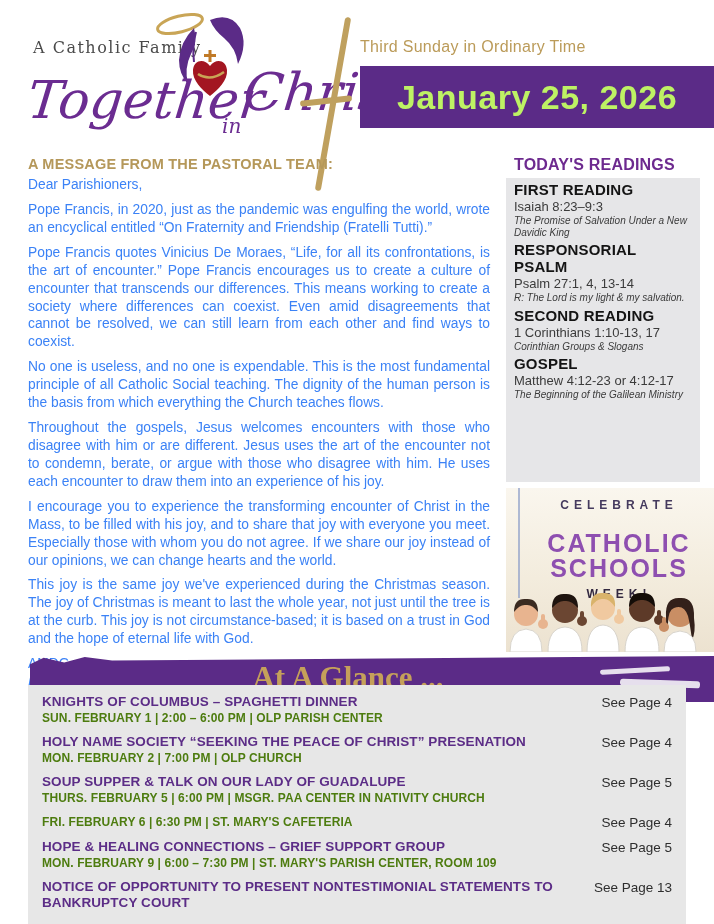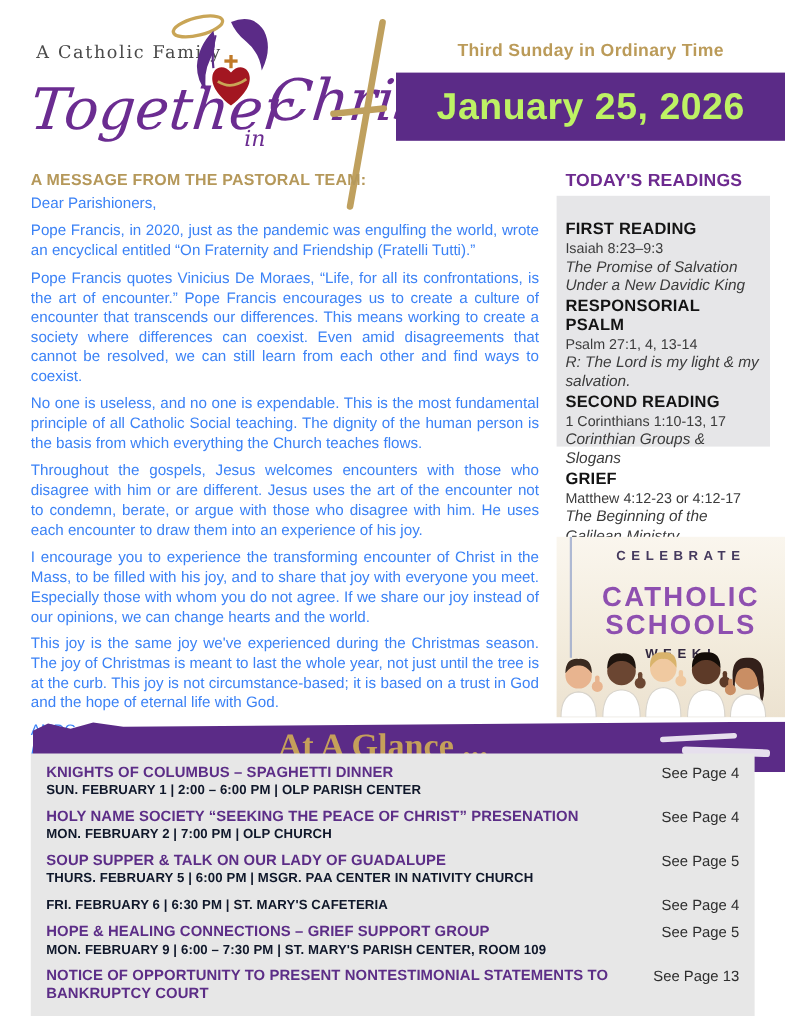--- a/index.html
+++ b/index.html
@@ -14,44 +14,44 @@
            font-style:italic;font-size:52px;color:#6b2c91;transform:skewX(-6deg);}
   .script-in{position:absolute;left:196px;top:62px;font-family:"DejaVu Serif", serif;
            font-style:italic;font-size:20px;color:#6b2c91;}
   .script-christ{position:absolute;left:218px;top:10px;font-family:"DejaVu Serif", serif;
            font-style:italic;font-size:52px;color:#6b2c91;transform:skewX(-6deg);}
   .gold-cross-v{position:absolute;left:330px;top:16px;width:6px;height:176px;background:#bfa05e;
            transform:rotate(10deg);border-radius:3px;}
   .gold-cross-h{position:absolute;left:300px;top:98px;width:52px;height:6px;background:#bfa05e;
            transform:rotate(-6deg);border-radius:3px;}
 
-  .sunday-label{position:absolute;left:360px;top:38px;width:354px;text-align:center;
-           font-size:16px;font-weight:bold;color:#bb9b59;letter-spacing:.3px;}
+  .sunday-label{position:absolute;left:360px;top:38px;width:354px;text-align:left;
+           font-size:16px;font-weight:normal;color:#bb9b59;letter-spacing:.3px;}
   .date-banner{position:absolute;left:360px;top:66px;width:354px;height:62px;background:#5b2b87;
            display:flex;align-items:center;justify-content:center;}
   .date-banner span{color:#bef264;font-size:34px;font-weight:bold;letter-spacing:.5px;}
 
   
   .msg-heading{position:absolute;left:28px;top:156px;font-size:14.5px;font-weight:bold;
            color:#b5985a;letter-spacing:.2px;}
   .msg-body{position:absolute;left:28px;top:176px;width:462px;font-size:13.8px;line-height:1.3;
            color:#3b82f6;}
   .msg-body p{margin:0 0 7px 0;text-align:justify;}
   .msg-body .salutation{text-align:left;}
   .msg-closing{margin:2px 0 0 0 !important;text-align:left !important;}
   .msg-signature{font-style:italic;text-align:left !important;margin:0 !important;}
 
   
   .readings-heading{position:absolute;left:514px;top:156px;font-size:16px;font-weight:bold;
            color:#6d2a8f;letter-spacing:.2px;}
-  .readings-box{position:absolute;left:506px;top:178px;width:194px;height:228px;background:#e6e6e8;
-           padding:20px 8px 0 8px;box-sizing:border-box;}
+  .readings-box{position:absolute;left:506px;top:178px;width:194px;height:304px;background:#e6e6e8;
+           padding:1px 8px 0 8px;box-sizing:border-box;}
   .reading-label{font-size:15px;font-weight:bold;color:#141414;letter-spacing:.2px;margin-top:2px;}
   .reading-citation{font-size:13px;color:#3b3b3b;margin-top:1px;}
-  .reading-subtitle{font-size:14px;font-style:italic;color:#3b3b3b;line-height:1.22;margin-top:1px;}
+  .reading-subtitle{font-size:10px;font-style:italic;color:#3b3b3b;line-height:1.22;margin-top:1px;}
 
   
   .schools-card{position:absolute;left:506px;top:488px;width:226px;height:164px;
            background:linear-gradient(180deg,#faf6ee 0%,#f3ecdd 55%,#ece2d0 100%);
            overflow:hidden;}
   .schools-card .vline{position:absolute;top:0;width:2px;height:110px;background:#8f9fc9;opacity:.7;}
   .schools-text{position:relative;text-align:center;padding-top:10px;}
   .sw-celebrate{font-size:12px;font-weight:bold;letter-spacing:5px;color:#453a5e;}
   .sw-catholic{font-size:25px;font-weight:bold;letter-spacing:2px;color:#8e4fb0;line-height:1.0;margin-top:19px;}
   .sw-schools{font-size:25px;font-weight:bold;letter-spacing:2px;color:#8e4fb0;line-height:1.0;}
@@ -63,21 +63,21 @@
            clip-path:polygon(0 18%,2% 4%,5% 14%,8% 2%,12% 10%,100% 0,100% 100%,10% 100%,6% 88%,3% 96%,0 80%);}
   .glance-streak{position:absolute;background:#ffffff;opacity:.85;border-radius:3px;}
   .glance-title{position:absolute;left:0;top:660px;width:696px;text-align:center;
            font-family:"Liberation Serif", serif;font-size:31px;font-weight:bold;color:#c5a05a;}
 
   .events-panel{position:absolute;left:28px;top:685px;width:658px;height:248px;background:#e7e7e7;
            padding:9px 14px 0 14px;box-sizing:border-box;}
   .event-row{display:flex;justify-content:space-between;margin-bottom:8.5px;}
   .event-main{width:530px;}
   .event-title{font-size:13.5px;font-weight:bold;color:#5c2d87;letter-spacing:.1px;line-height:1.2;}
-  .event-details{font-size:12px;font-weight:bold;color:#0f172a;letter-spacing:.1px;margin-top:1px;line-height:1.2;}
+  .event-details{font-size:12px;font-weight:bold;color:#4d7c0f;letter-spacing:.1px;margin-top:1px;line-height:1.2;}
   .event-page{font-size:13.5px;color:#2e2e2e;white-space:nowrap;padding-top:1px;}
 </style>
 </head>
 <body>
 
 <div class="page">
 
   <div class="tagline">A Catholic Family</div>
 
   <svg class="logo-art" style="position:absolute;left:146px;top:2px;" width="110" height="102" viewBox="0 0 110 102">
@@ -124,21 +124,21 @@
   <div class="readings-box">
     <div class="reading-label">FIRST READING</div>
     <div class="reading-citation">Isaiah 8:23–9:3</div>
     <div class="reading-subtitle">The Promise of Salvation Under a New Davidic King</div>
     <div class="reading-label">RESPONSORIAL PSALM</div>
     <div class="reading-citation">Psalm 27:1, 4, 13-14</div>
     <div class="reading-subtitle">R: The Lord is my light &amp; my salvation.</div>
     <div class="reading-label">SECOND READING</div>
     <div class="reading-citation">1 Corinthians 1:10-13, 17</div>
     <div class="reading-subtitle">Corinthian Groups &amp; Slogans</div>
-    <div class="reading-label">GRIEF</div>
+    <div class="reading-label">GOSPEL</div>
     <div class="reading-citation">Matthew 4:12-23 or 4:12-17</div>
     <div class="reading-subtitle">The Beginning of the Galilean Ministry</div>
   </div>
 
   <div class="schools-card">
     <div class="vline" style="left:12px;"></div>
     <div class="vline" style="right:14px;"></div>
     <div class="schools-text">
       <div class="sw-celebrate">CELEBRATE</div>
       <div class="sw-catholic">CATHOLIC</div>

